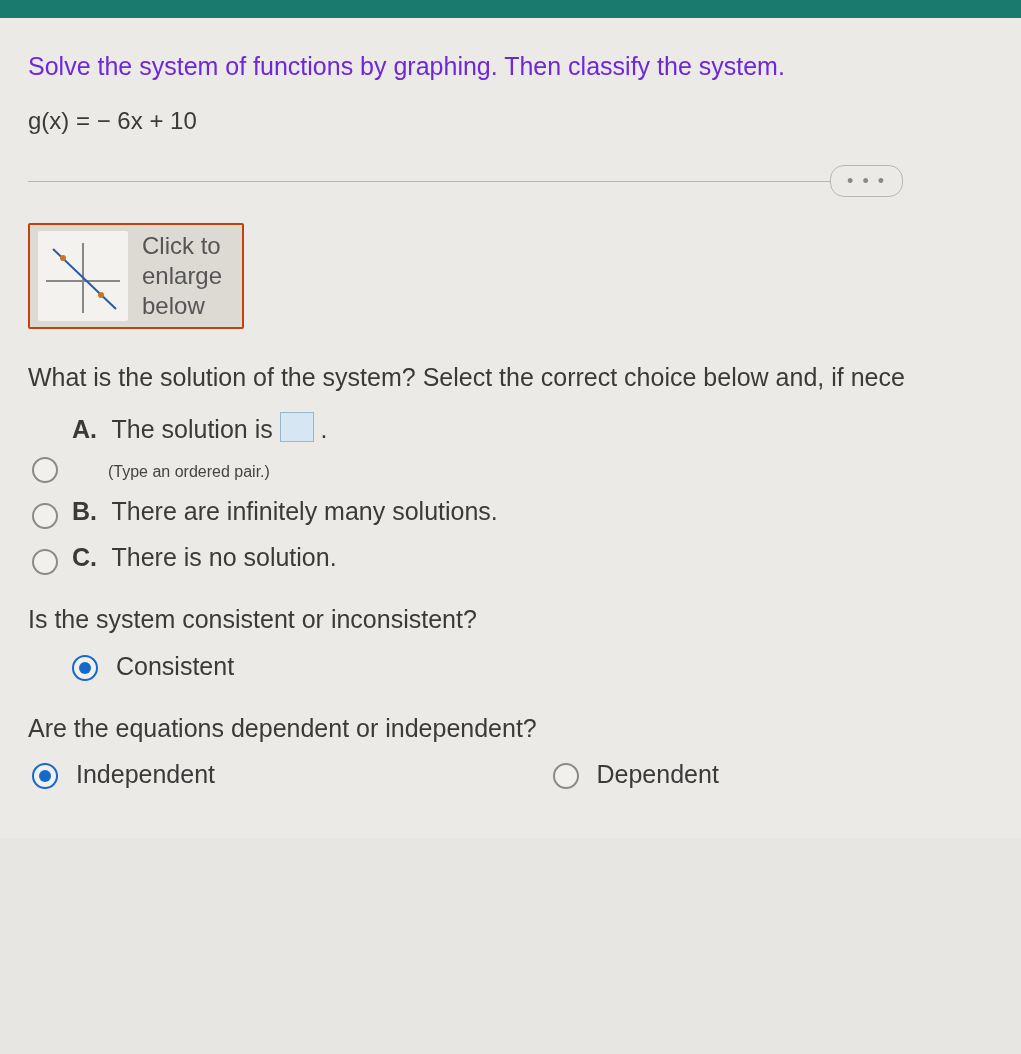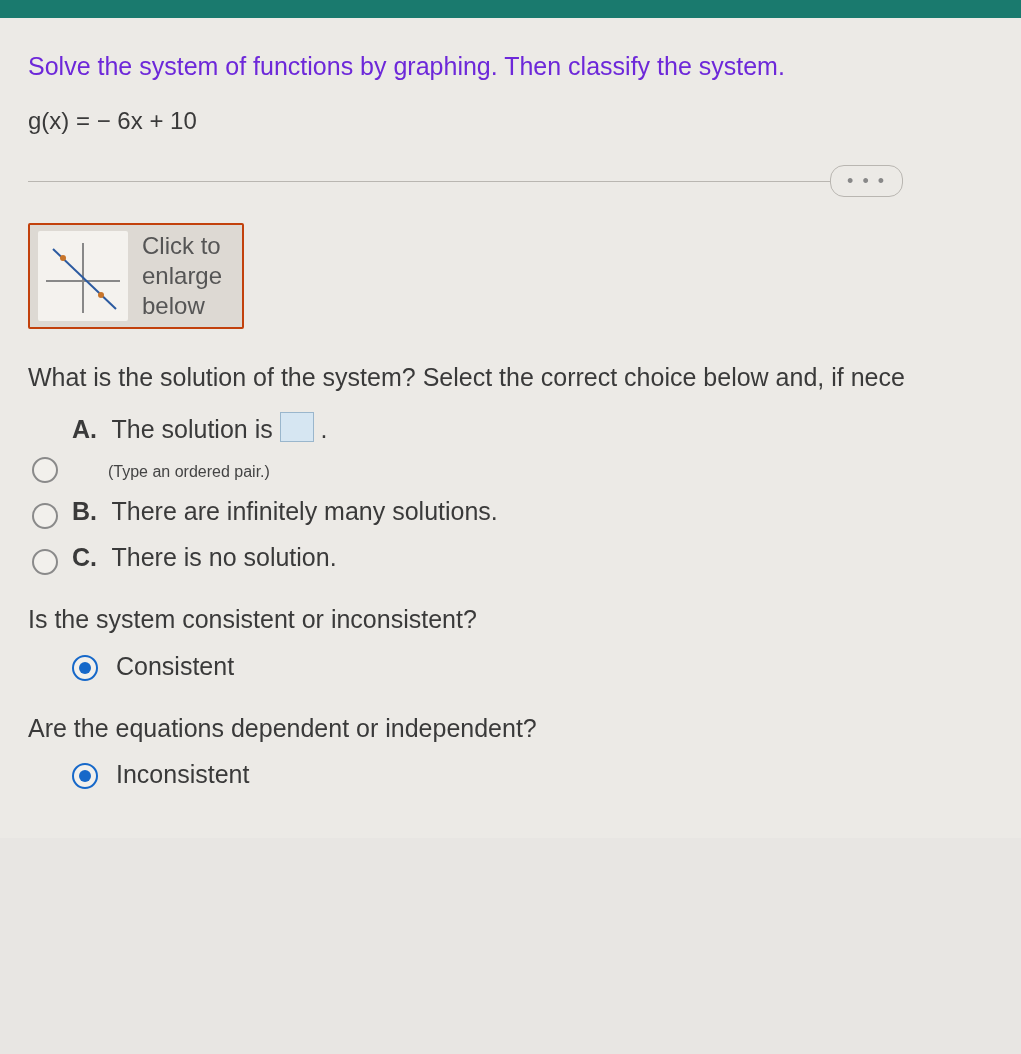--- a/index.html
+++ b/index.html
@@ -149,17 +149,21 @@
     <div class="col">
       <div class="radio selected"></div>
       <span class="opt-text">Consistent</span>
     </div>
   </div>
 
   <div class="sub-q">Are the equations dependent or independent?</div>
   <div class="two-col">
     <div class="col">
       <div class="radio selected"></div>
-      <span class="opt-text">Inconsistent</span>
+      <span class="opt-text">Independent</span>
+    </div>
+    <div class="col">
+      <div class="radio"></div>
+      <span class="opt-text">Dependent</span>
     </div>
   </div>
 
 </div>
 
 </body></html>

